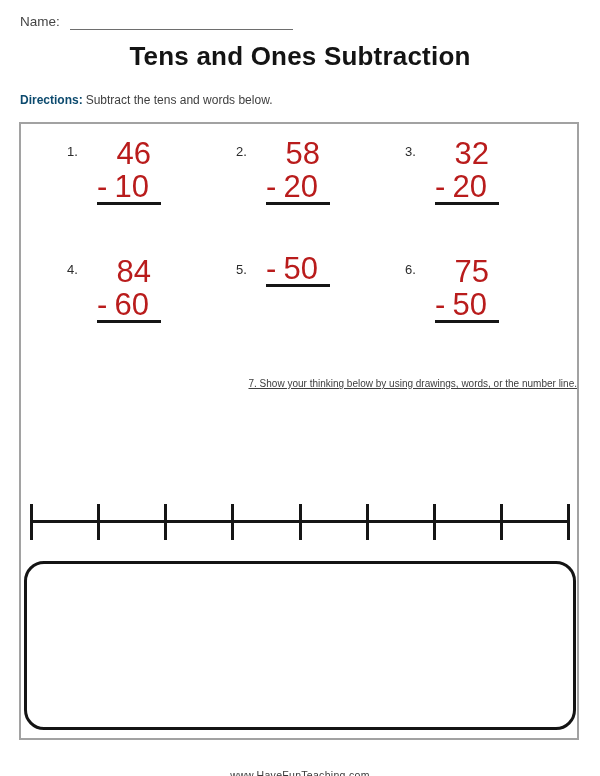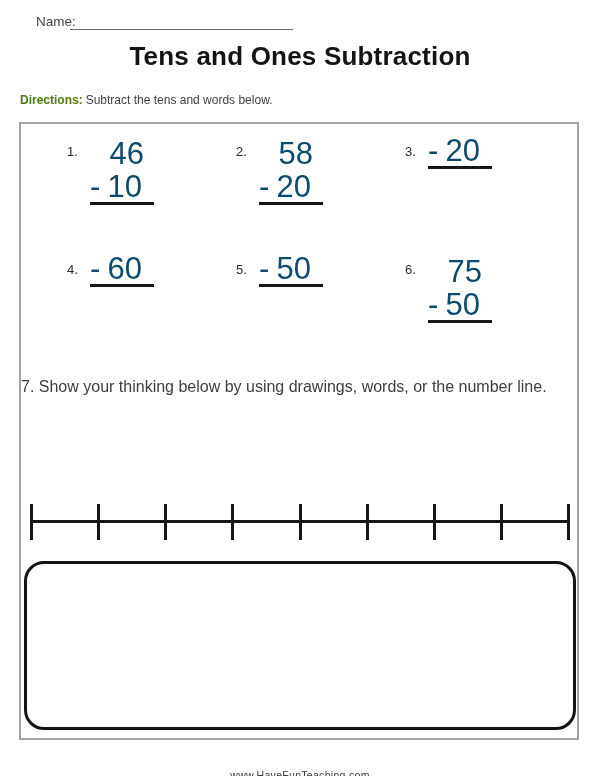--- a/index.html
+++ b/index.html
@@ -1,50 +1,50 @@
 <!DOCTYPE html>
 <html><head>
 <meta charset="utf-8">
 <style>
   * { margin:0; padding:0; box-sizing:border-box; }
   html, body { background:#ffffff; }
   body { width:600px; height:776px; font-family:"Liberation Sans", sans-serif; color:#1a1a1a; }
   .page { position:relative; width:600px; height:776px; background:#fff; overflow:hidden; }
 
   
-  .name-label { position:absolute; top:14px; left:20px; font-size:13.5px; color:#454545;margin-left:16px; }
+  .name-label { position:absolute; top:14px; left:20px; font-size:13.5px; color:#454545; }
   .name-line { position:absolute; top:29px; left:70px; width:223px; border-top:1.5px solid #6e6e6e; }
 
   
   .title { position:absolute; top:41px; left:0; width:100%; text-align:center;
            font-size:26px; font-weight:bold; color:#141414; letter-spacing:0.2px; }
 
   
   .directions { position:absolute; top:93px; left:20px; font-size:12px; color:#3e3e3e; }
-  .directions .dlabel { font-weight:bold; color:#4d7c0f; }
+  .directions .dlabel { font-weight:bold; color:#0c4a6e; }
   .directions .dtext { margin-left:3px; }
 
   
   .workbox { position:absolute; left:19px; top:122px; width:560px; height:618px;
              border:2px solid #a2a2a2; background:#fff; }
 
   
   .prow { position:absolute; left:0; width:100%; display:flex; padding-left:46px; }
   .prow.r1 { top:12px; }
   .prow.r2 { top:130px; }
   .problem { width:169px; display:flex; }
   .pnum { width:20px; font-size:13px; color:#2c2c2c; padding-top:8px; }
-  .work { width:64px; margin-left:3px; font-size:31px; color:#0c4a6e; }
+  .work { width:64px; margin-left:10px; font-size:31px; color:#b91c1c; }
   .minuend { text-align:right; padding-right:10px; height:36px; line-height:36px; }
   .subrow { display:flex; justify-content:space-between; height:33px; line-height:30px;
             border-bottom:3px solid #161616; padding-right:12px; }
 
   
-  .q7 { position:absolute; top:254px; left:0; width:100%; text-align:left;
-        font-size:16px; color:#3e3e3e; }
+  .q7 { position:absolute; top:254px; left:0; width:100%; text-align:right;
+        font-size:10px; color:#3e3e3e;text-decoration:underline; }
 
   
   .numberline { position:absolute; top:380px; left:9px; width:540px; height:36px;
                 display:flex; justify-content:space-between; }
   .numberline:before { content:""; position:absolute; left:0; top:16px; width:100%;
                        height:3px; background:#161616; }
   .tick { width:3px; height:36px; background:#161616; }
 
   
   .draw-area { position:absolute; left:3px; top:437px; width:552px; height:169px;
@@ -87,32 +87,34 @@
           <div class="minuend">58</div>
           <div class="subrow">
             <span>-</span>
             <span>20</span>
           </div>
         </div>
       </div>
       <div class="problem">
         <span class="pnum">3.</span>
         <div class="work">
+          <div class="minuend">32</div>
           <div class="subrow">
             <span>-</span>
             <span>20</span>
           </div>
         </div>
       </div>
     </div>
 
     <div class="prow r2">
       <div class="problem">
         <span class="pnum">4.</span>
         <div class="work">
+          <div class="minuend">84</div>
           <div class="subrow">
             <span>-</span>
             <span>60</span>
           </div>
         </div>
       </div>
       <div class="problem">
         <span class="pnum">5.</span>
         <div class="work">
           <div class="subrow">

